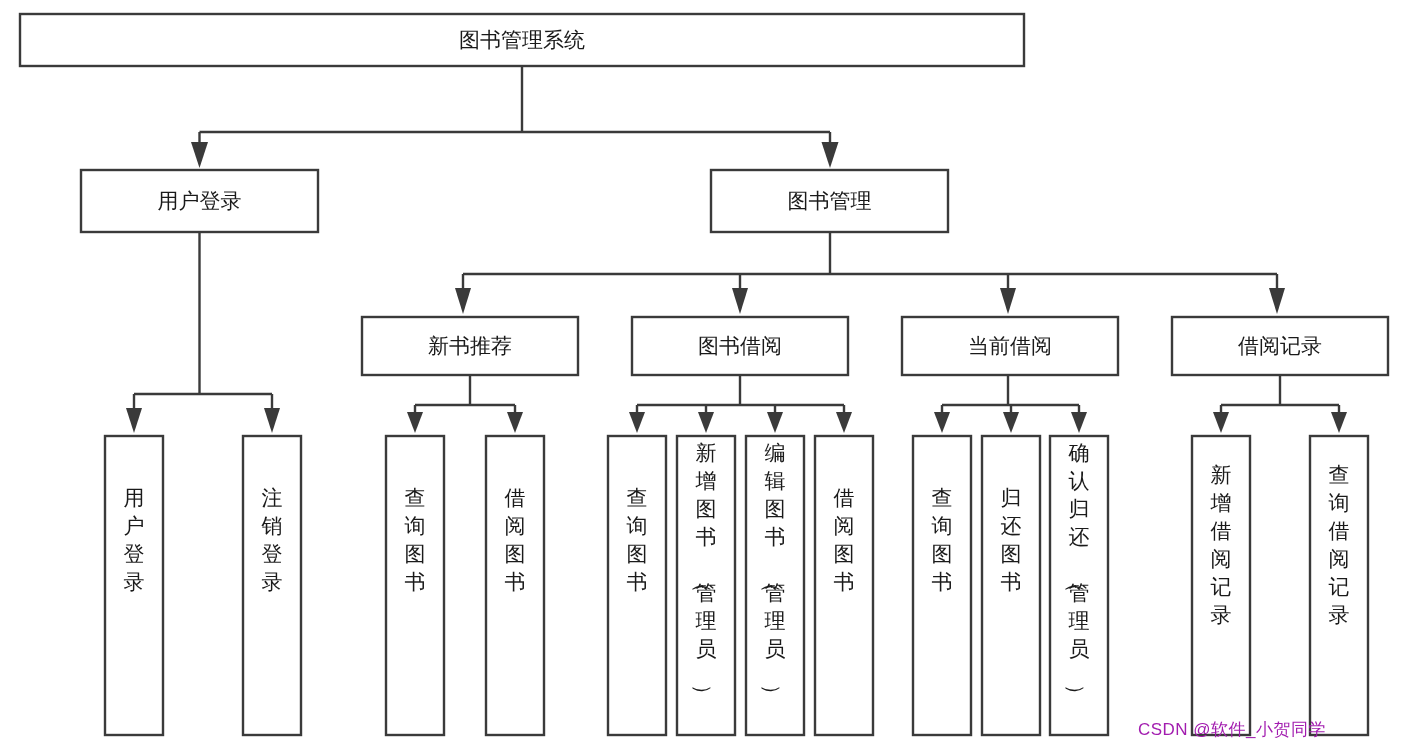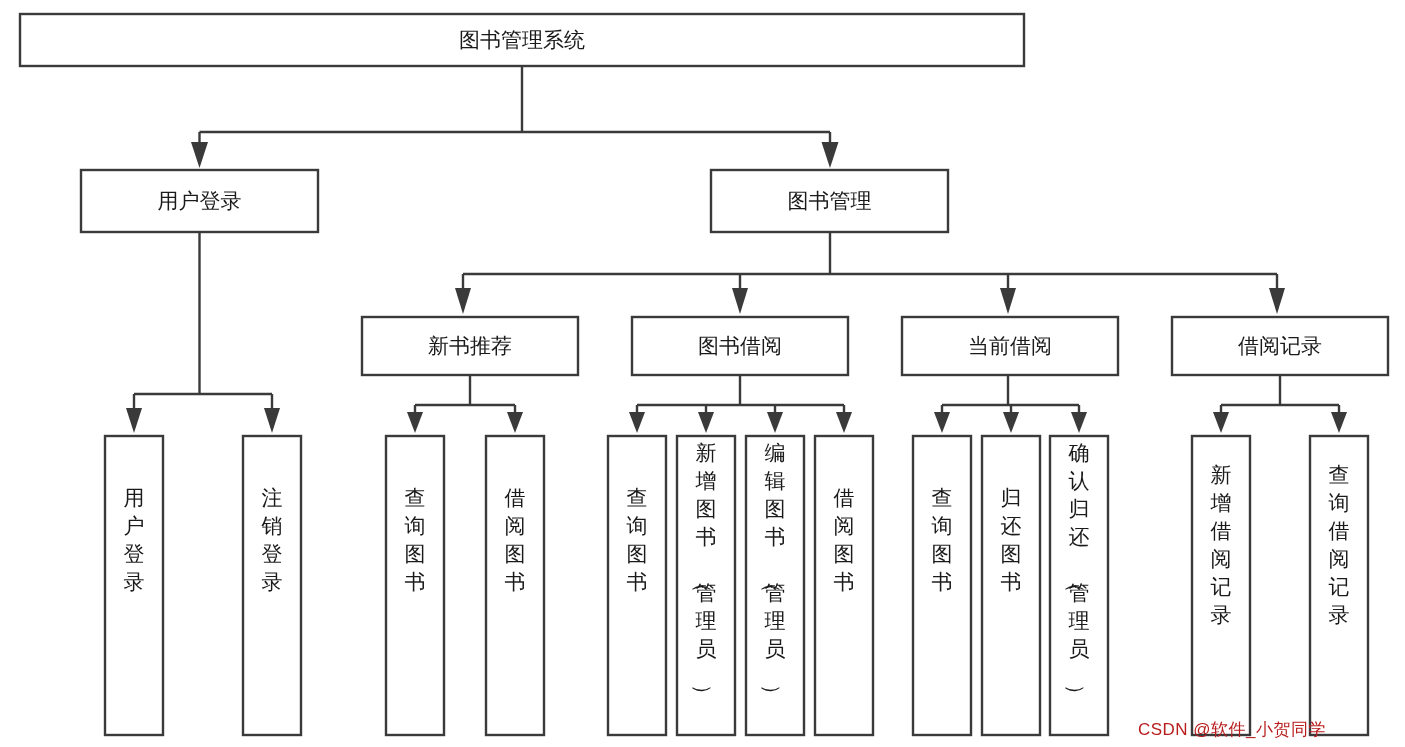--- a/index.html
+++ b/index.html
@@ -54,21 +54,21 @@
     font-family: "Liberation Sans", "DejaVu Sans", sans-serif;
     font-size: 21px;
     text-anchor: middle;
   }
   .watermark {
     position: absolute;
     right: 12px;
     bottom: 6px;
     font-family: "Liberation Sans", "DejaVu Sans", sans-serif;
     font-size: 17px;
-    color: #b91c1c;
+    color: #a21caf;
     white-space: nowrap;
     letter-spacing: 0.5px;
     user-select: none;
   }
 </style>
 </head>
 <body>
 
 <div id="diagram-root">
 

